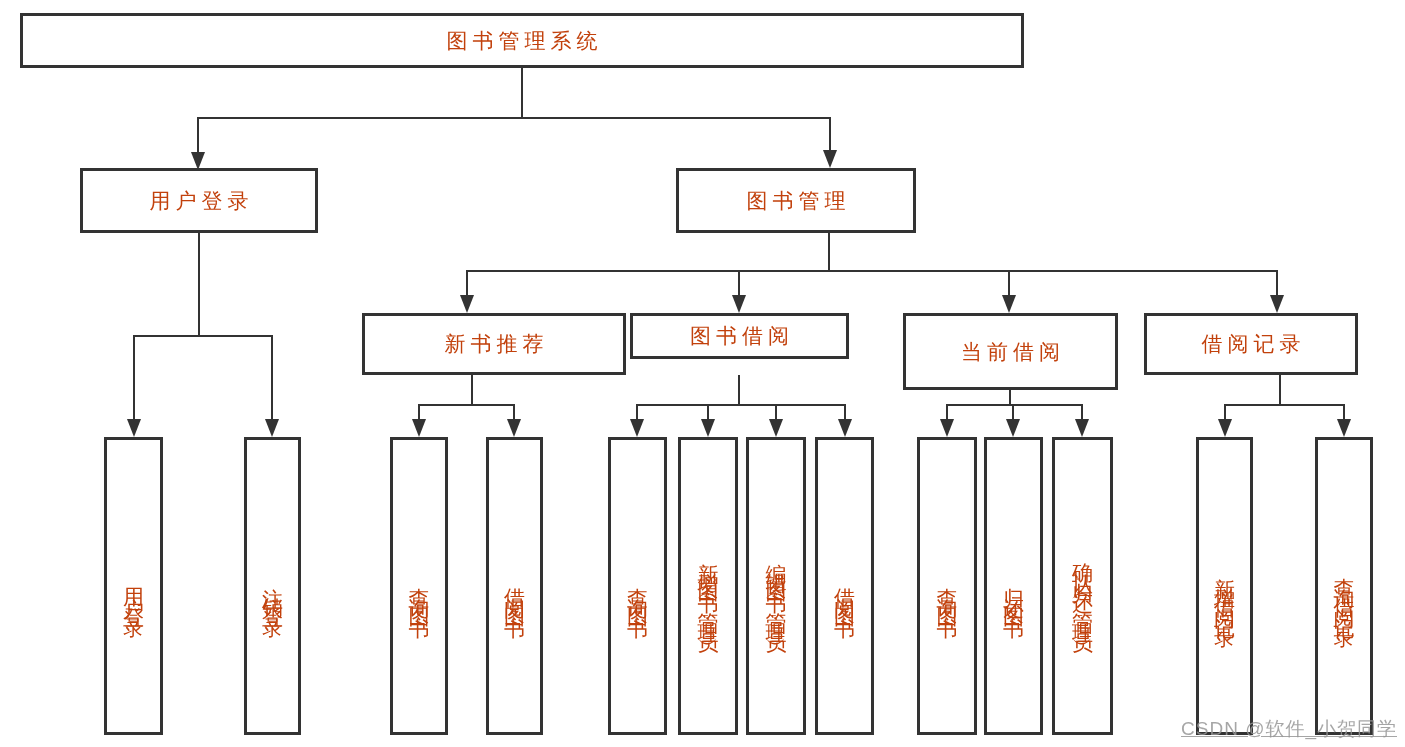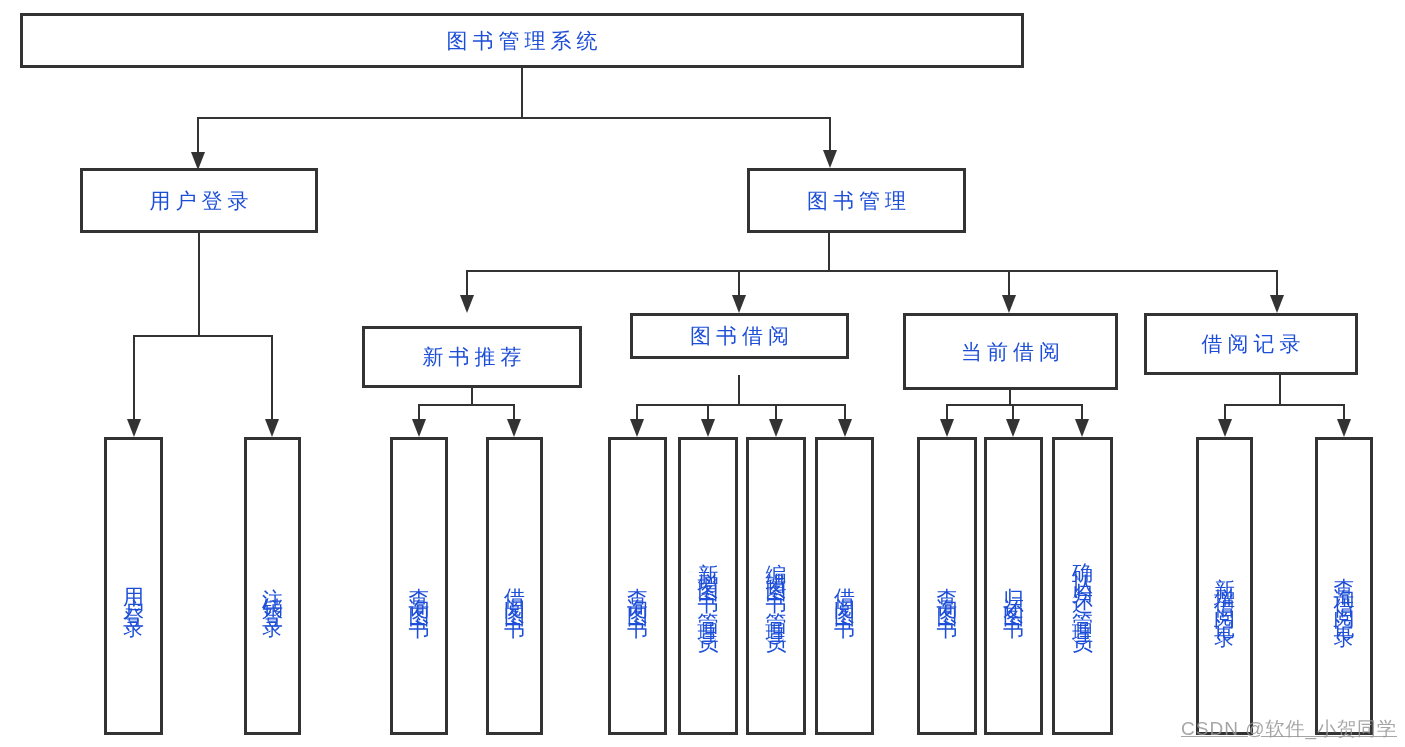--- a/index.html
+++ b/index.html
@@ -10,21 +10,21 @@
     font-family:"Liberation Sans","DejaVu Sans",sans-serif;
     overflow:hidden;
   }
   .edges{position:absolute;left:0;top:0;width:1405px;height:747px;}
   .box{
     position:absolute;
     box-sizing:border-box;
     background:#ffffff;
     border:3px solid #333333;
     display:flex;align-items:center;justify-content:center;
-    color:#1d4ed8;
+    color:#c2410c;
   }
   .h{
     font-size:21px;
     letter-spacing:5px;
     padding-left:5px;
     white-space:nowrap;
   }
   .v{
     writing-mode:vertical-rl;
     text-orientation:mixed;
@@ -125,23 +125,23 @@
       <polygon points="1006,419 1020,419 1013,437"></polygon>
       <polygon points="1075,419 1089,419 1082,437"></polygon>
       <polygon points="1218,419 1232,419 1225,437"></polygon>
       <polygon points="1337,419 1351,419 1344,437"></polygon>
     </g>
   </svg>
 
   <div class="box h" style="left:20px;top:13px;width:1004px;height:55px">图书管理系统</div>
 
   <div class="box h" style="left:80px;top:168px;width:238px;height:65px">用户登录</div>
-  <div class="box h" style="left:747px;top:168px;width:219px;height:65px">图书管理</div>
+  <div class="box h" style="left:676px;top:168px;width:240px;height:65px">图书管理</div>
 
-  <div class="box h" style="left:362px;top:326px;width:220px;height:62px">新书推荐</div>
+  <div class="box h" style="left:362px;top:313px;width:264px;height:62px">新书推荐</div>
   <div class="box h" style="left:630px;top:313px;width:219px;height:46px">图书借阅</div>
   <div class="box h" style="left:903px;top:313px;width:215px;height:77px">当前借阅</div>
   <div class="box h" style="left:1144px;top:313px;width:214px;height:62px">借阅记录</div>
 
   <div class="box v" style="left:104px;top:437px;width:59px;height:298px">用户登录</div>
   <div class="box v" style="left:244px;top:437px;width:57px;height:298px">注销登录</div>
 
   <div class="box v" style="left:390px;top:437px;width:58px;height:298px">查询图书</div>
   <div class="box v" style="left:486px;top:437px;width:57px;height:298px">借阅图书</div>
 

